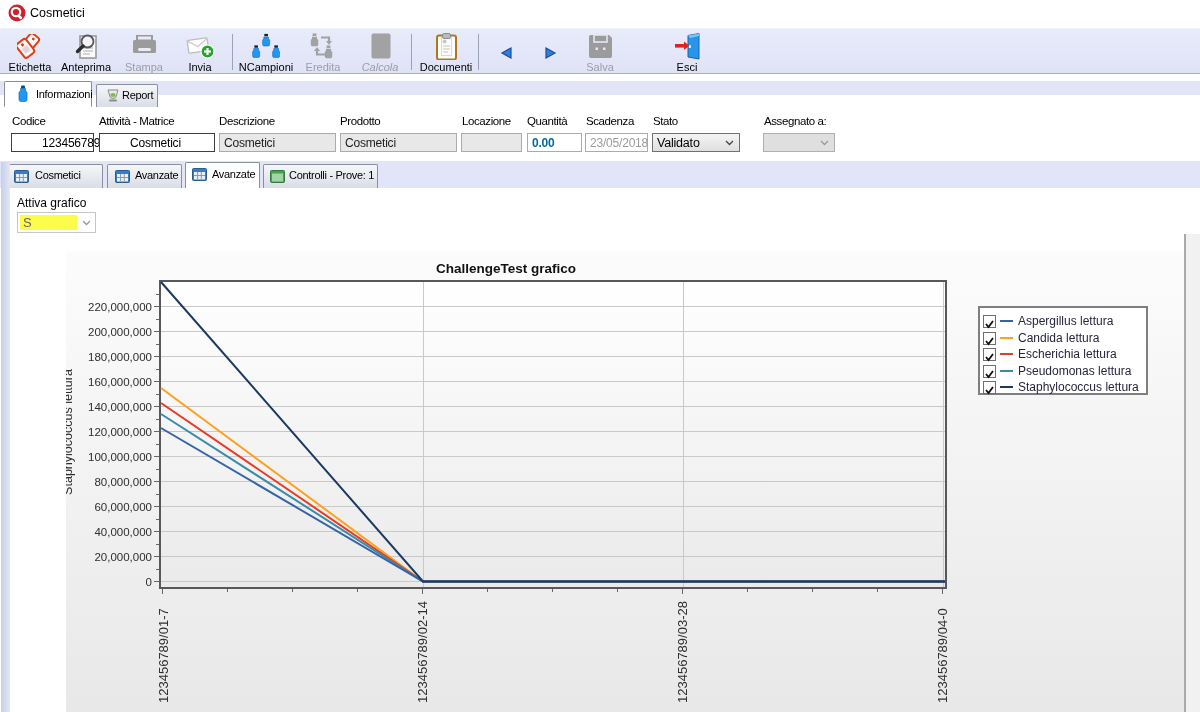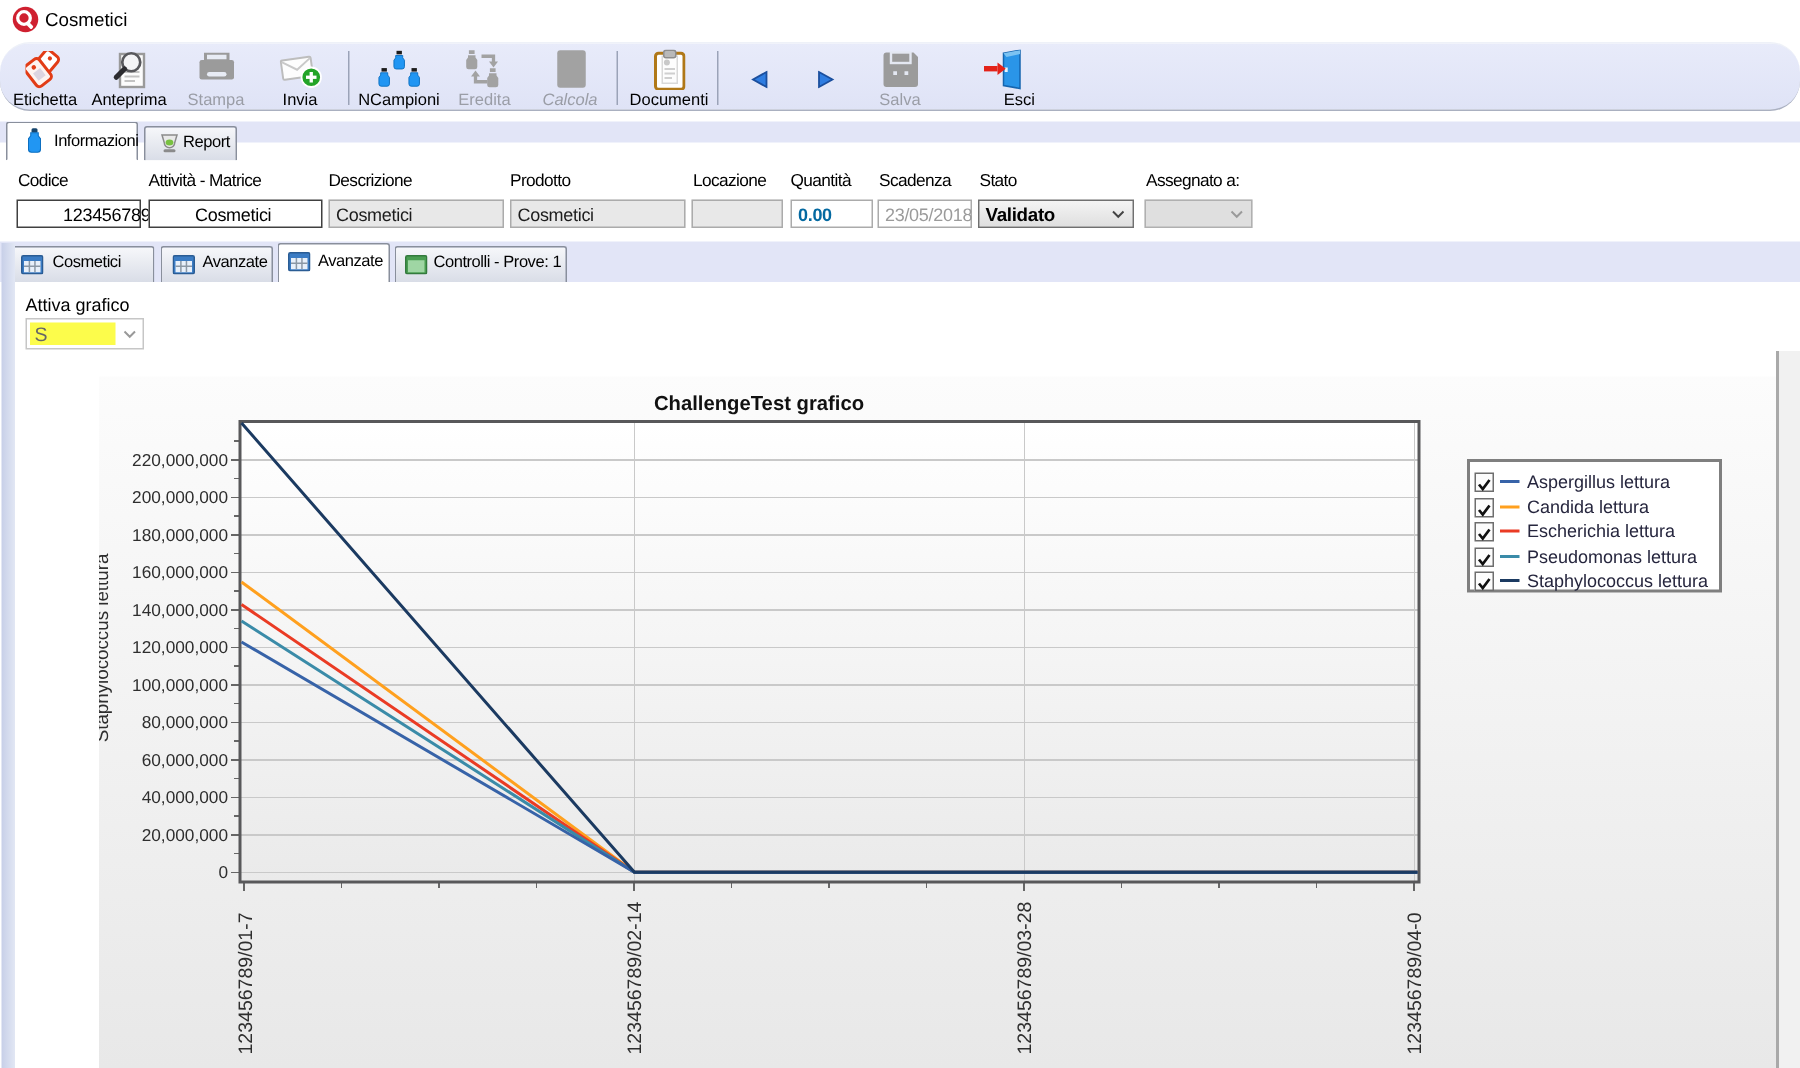--- a/index.html
+++ b/index.html
@@ -2,21 +2,21 @@
 <html><head>
 <meta charset="utf-8">
 <style>
 * { margin:0; padding:0; box-sizing:border-box; }
 html,body { width:1200px; height:712px; overflow:hidden; background:#fff;
   font-family:"Liberation Sans", sans-serif; }
 .abs { position:absolute; }
 #titlebar { left:0; top:0; width:1200px; height:28px; background:#fff; }
 #toolbar { left:0; top:28px; width:1200px; height:46px;
   background:linear-gradient(#e8ebfa,#dfe3f6);
-  border-top:1px solid #eef1f8; border-bottom:1px solid #aab0c0;border-radius:20px; }
+  border-top:1px solid #eef1f8; border-bottom:1px solid #aab0c0; }
 .tbtn { position:absolute; top:2px; height:42px; text-align:center; }
 .tbtn .lbl { position:absolute; left:0; right:0; top:30px; font-size:11px; color:#000; white-space:nowrap; }
 .tbtn.dis .lbl { color:#9a9da6; }
 .tsep { position:absolute; top:5px; height:36px; width:1px; background:#9ba3b8; }
 #tabrow1 { left:0; top:81px; width:1200px; height:14px; background:#e2e5f7; }
 #formarea { left:0; top:107px; width:1200px; height:54px; background:#fff; }
 .flabel { position:absolute; top:8px; font-size:11.5px; letter-spacing:-0.4px; color:#000; white-space:nowrap; }
 .ffield { position:absolute; top:26px; height:19px; font-size:12px; letter-spacing:-0.2px; padding:2px 3px 0 4px; white-space:nowrap; }
 .fwhite { background:#fff; border:1px solid #404040; font-weight:normal;padding-left:30px; }
 .fgray  { background:#e8e8e8; border:1px solid #ababab; color:#1c1c1c; }
@@ -170,21 +170,21 @@
   <div class="tbtn dis" style="left:576px;width:48px;">
     <svg class="abs" style="left:12px;top:3px" width="25" height="25" viewBox="0 0 25 25">
       <path d="M1 3 a2 2 0 0 1 2 -2 h18 l3 3 v18 a2 2 0 0 1 -2 2 h-19 a2 2 0 0 1 -2 -2 z" fill="#9b9b9b"></path>
       <rect x="6" y="1" width="13" height="7" fill="none" stroke="#e4e8f2" stroke-width="1.6"></rect>
       <rect x="7.5" y="13.5" width="2.5" height="2.5" fill="#e4e8f2"></rect>
       <rect x="15" y="13.5" width="2.5" height="2.5" fill="#e4e8f2"></rect>
     </svg>
     <div class="lbl">Salva</div>
   </div>
 
-  <div class="tbtn" style="left:646px;width:44px;text-align:right;">
+  <div class="tbtn" style="left:665px;width:44px;">
     <svg class="abs" style="left:9px;top:2px" width="28" height="27" viewBox="0 0 28 27">
       <path d="M14 2.5 L25 0.5 V26 L14 24 z" fill="#2a95e8" stroke="#1565af" stroke-width="1"></path>
       <path d="M14 2.5 L25 0.5 L25 3 L16 5 z" fill="#7cc3f2"></path>
       <rect x="14.8" y="12" width="2" height="3" fill="#eaf4fb"></rect>
       <rect x="1" y="11" width="9" height="3.6" fill="#e32219"></rect>
       <path d="M10 8.6 L15.5 12.8 L10 17 z" fill="#e32219"></path>
     </svg>
     <div class="lbl">Esci</div>
   </div>
 </div>
@@ -215,21 +215,21 @@
   <div class="flabel" style="left:586px;">Scadenza</div>
   <div class="flabel" style="left:653px;">Stato</div>
   <div class="flabel" style="left:764px;text-align:center;">Assegnato a:</div>
   <div class="ffield fwhite" style="left:11px;width:83px;">123456789</div>
   <div class="ffield fwhite" style="left:99px;width:116px;">Cosmetici</div>
   <div class="ffield fgray" style="left:219px;width:117px;">Cosmetici</div>
   <div class="ffield fgray" style="left:340px;width:117px;">Cosmetici</div>
   <div class="ffield fgray" style="left:461px;width:61px;"></div>
   <div class="ffield flight" style="left:527px;width:55px;color:#0369a1;">0.00</div>
   <div class="ffield flight" style="left:585px;width:63px;font-weight:normal;color:#9b9b9b;font-size:12px;">23/05/2018</div>
-  <div class="ffield" style="left:652px;width:104px;background:linear-gradient(#f4f4f4,#dfdfdf);border:1px solid #707070;font-weight:bold;font-size:12.5px;">Validato
+  <div class="ffield" style="left:652px;width:88px;background:linear-gradient(#f4f4f4,#dfdfdf);border:1px solid #707070;font-weight:normal;font-size:12.5px;">Validato
     <svg class="abs" style="right:5px;top:6px" width="9" height="6" viewBox="0 0 9 6">
         <path d="M1 1 L4.5 4.5 L8 1" fill="none" stroke="#444" stroke-width="1.3"></path>
       </svg>
   </div>
   <div class="ffield" style="left:763px;width:72px;background:#dfdfdf;border:1px solid #b0b0b0;">
     <svg class="abs" style="right:5px;top:6px" width="9" height="6" viewBox="0 0 9 6">
         <path d="M1 1 L4.5 4.5 L8 1" fill="none" stroke="#9a9a9a" stroke-width="1.3"></path>
       </svg>
   </div>
 </div>

